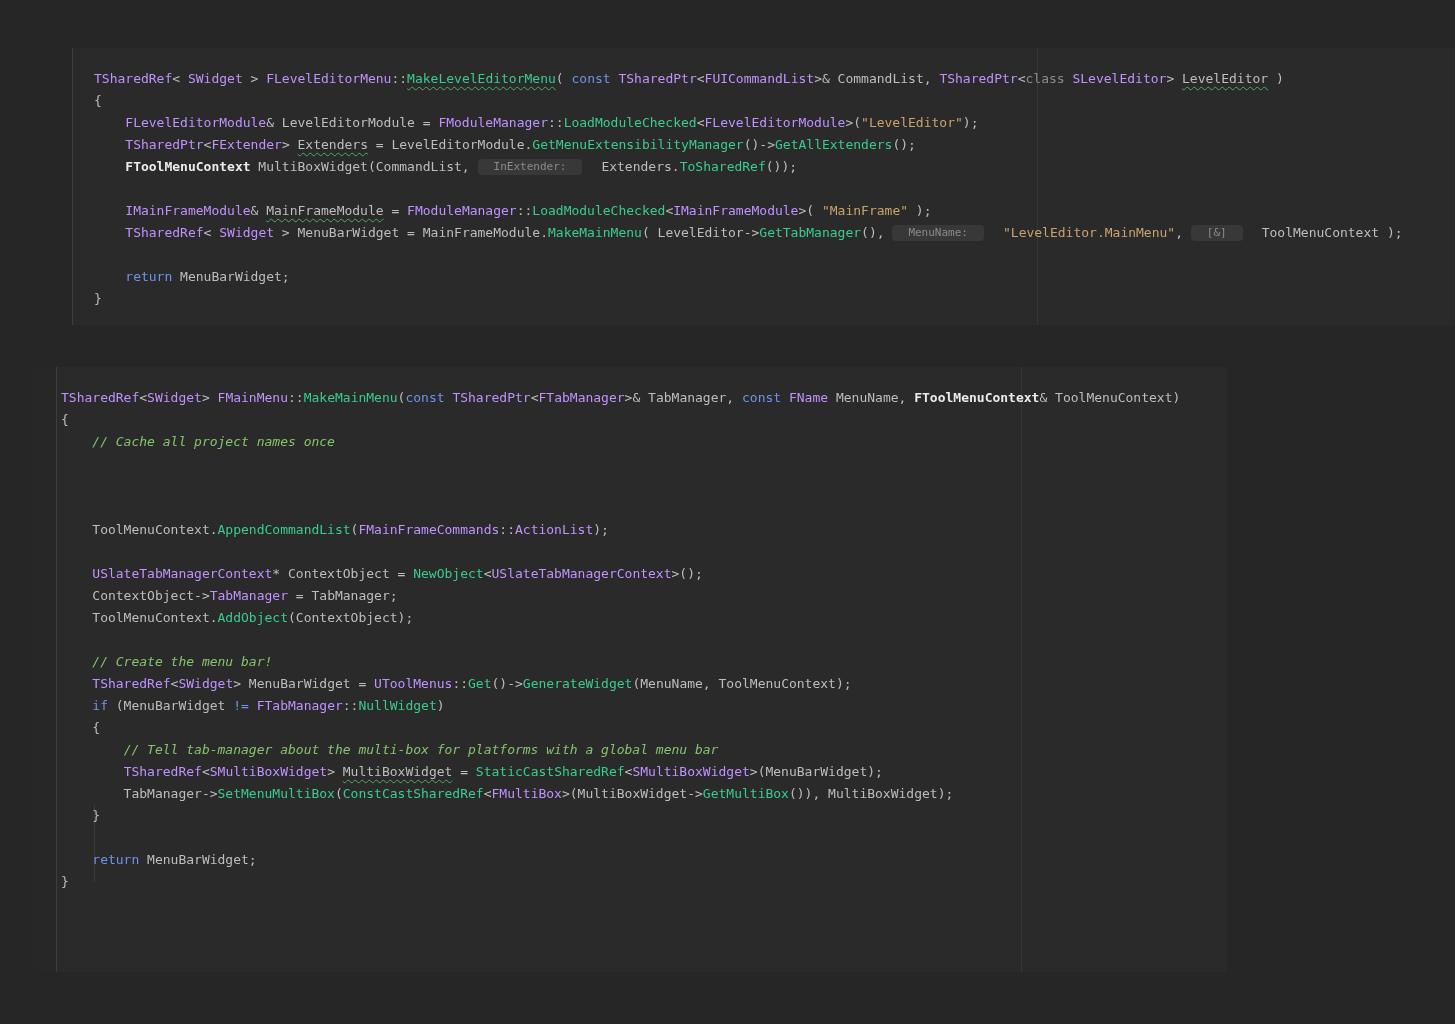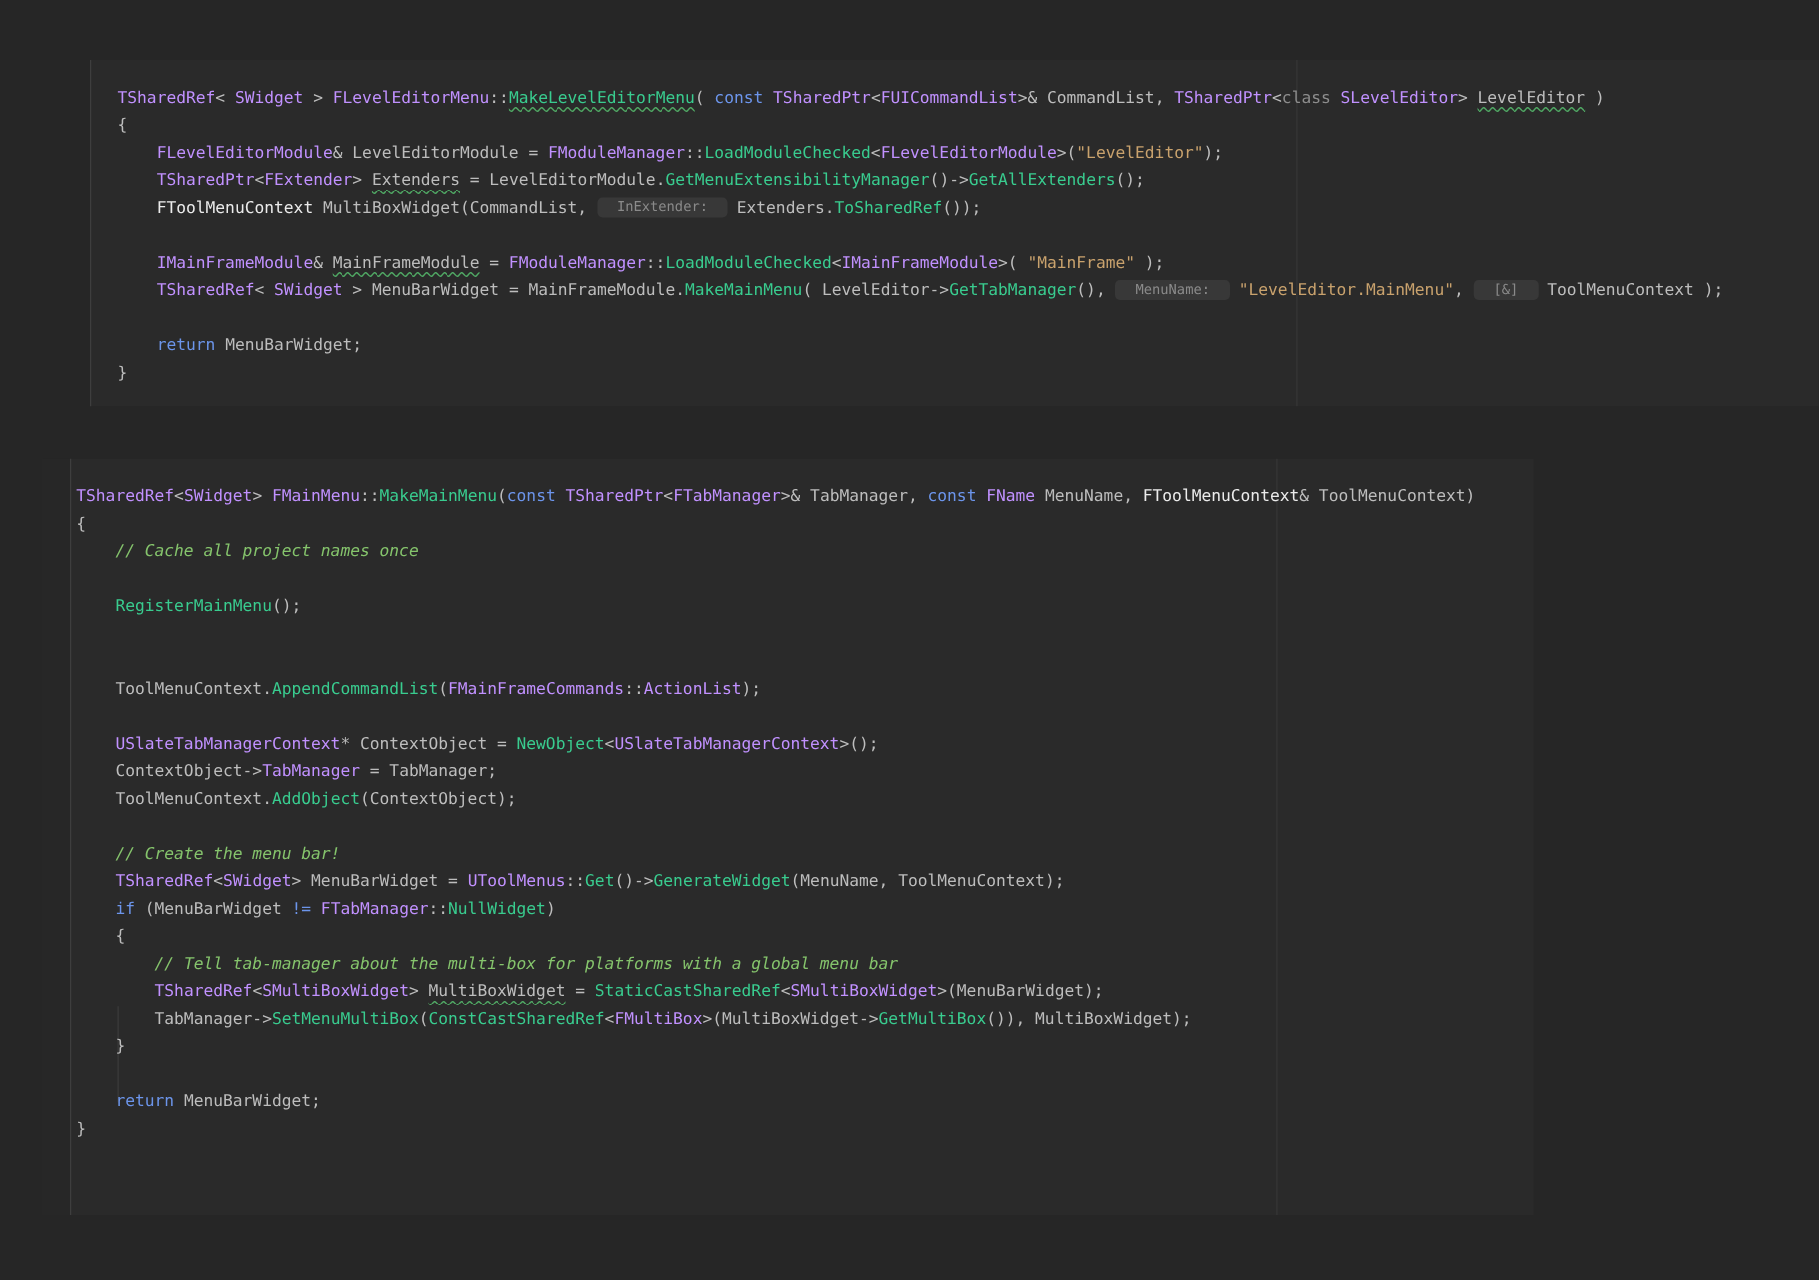--- a/index.html
+++ b/index.html
@@ -44,37 +44,37 @@
     font-size:13px;
     color:var(--fg-plain);
   }
   .tok-plain{color:var(--fg-plain);}
   .tok-type{color:var(--fg-type);}
   .tok-method{color:var(--fg-method);}
   .tok-keyword{color:var(--fg-keyword);}
   .tok-string{color:var(--fg-string);}
   .tok-comment{color:var(--fg-comment);font-style:italic;}
   .tok-dim{color:var(--fg-dim);}
-  .tok-hl{color:var(--fg-hl);font-weight:normal;}
+  .tok-hl{color:var(--fg-hl);font-weight:bold;}
   .typo{
     text-decoration:underline wavy var(--typo);
     text-decoration-thickness:1px;
     text-underline-offset:3px;
     text-decoration-skip-ink:none;
   }
   .tok-inlay{
     display:inline-block;
     font-size:11px;
     line-height:16px;
     height:16px;
     color:var(--fg-inlay);
     background:var(--bg-inlay);
     border-radius:4px;
     padding:0 16px;
-    margin-right:7px;
+    margin-right:19px;
     vertical-align:1px;
   }
   .left-line{
     position:absolute;top:0;bottom:0;width:1px;
     background:var(--line-left);
   }
   .margin-guide{
     position:absolute;top:0;bottom:0;width:1px;
     background:var(--line-guide);
   }
@@ -119,21 +119,20 @@
 <div id="block2" class="code-block">
   <div class="gutter-strip"></div>
   <div class="left-line"></div>
   <div class="margin-guide"></div>
   <div class="indent-guide"></div>
   <div class="code">
       <div class="code-line"><span class="tok-type">TSharedRef</span><span class="tok-plain">&lt;</span><span class="tok-type">SWidget</span><span class="tok-plain">&gt; </span><span class="tok-type">FMainMenu</span><span class="tok-plain">::</span><span class="tok-method">MakeMainMenu</span><span class="tok-plain">(</span><span class="tok-keyword">const</span><span class="tok-plain"> </span><span class="tok-type">TSharedPtr</span><span class="tok-plain">&lt;</span><span class="tok-type">FTabManager</span><span class="tok-plain">&gt;&amp; TabManager, </span><span class="tok-keyword">const</span><span class="tok-plain"> </span><span class="tok-type">FName</span><span class="tok-plain"> MenuName, </span><span class="tok-hl">FToolMenuContext</span><span class="tok-plain">&amp; ToolMenuContext)</span></div>
       <div class="code-line"><span class="tok-plain">{</span></div>
       <div class="code-line"><span class="tok-plain">    </span><span class="tok-comment">// Cache all project names once</span></div>
       <div class="code-line"></div>
-      <div class="code-line"><span class="tok-plain">    </span><span class="tok-method">RegisterMainMenu</span><span class="tok-plain">();</span></div>
       <div class="code-line"></div>
       <div class="code-line"></div>
       <div class="code-line"><span class="tok-plain">    ToolMenuContext.</span><span class="tok-method">AppendCommandList</span><span class="tok-plain">(</span><span class="tok-type">FMainFrameCommands</span><span class="tok-plain">::</span><span class="tok-type">ActionList</span><span class="tok-plain">);</span></div>
       <div class="code-line"></div>
       <div class="code-line"><span class="tok-plain">    </span><span class="tok-type">USlateTabManagerContext</span><span class="tok-plain">* ContextObject = </span><span class="tok-method">NewObject</span><span class="tok-plain">&lt;</span><span class="tok-type">USlateTabManagerContext</span><span class="tok-plain">&gt;();</span></div>
       <div class="code-line"><span class="tok-plain">    ContextObject-&gt;</span><span class="tok-type">TabManager</span><span class="tok-plain"> = TabManager;</span></div>
       <div class="code-line"><span class="tok-plain">    ToolMenuContext.</span><span class="tok-method">AddObject</span><span class="tok-plain">(ContextObject);</span></div>
       <div class="code-line"></div>
       <div class="code-line"><span class="tok-plain">    </span><span class="tok-comment">// Create the menu bar!</span></div>
       <div class="code-line"><span class="tok-plain">    </span><span class="tok-type">TSharedRef</span><span class="tok-plain">&lt;</span><span class="tok-type">SWidget</span><span class="tok-plain">&gt; MenuBarWidget = </span><span class="tok-type">UToolMenus</span><span class="tok-plain">::</span><span class="tok-method">Get</span><span class="tok-plain">()-&gt;</span><span class="tok-method">GenerateWidget</span><span class="tok-plain">(MenuName, ToolMenuContext);</span></div>

